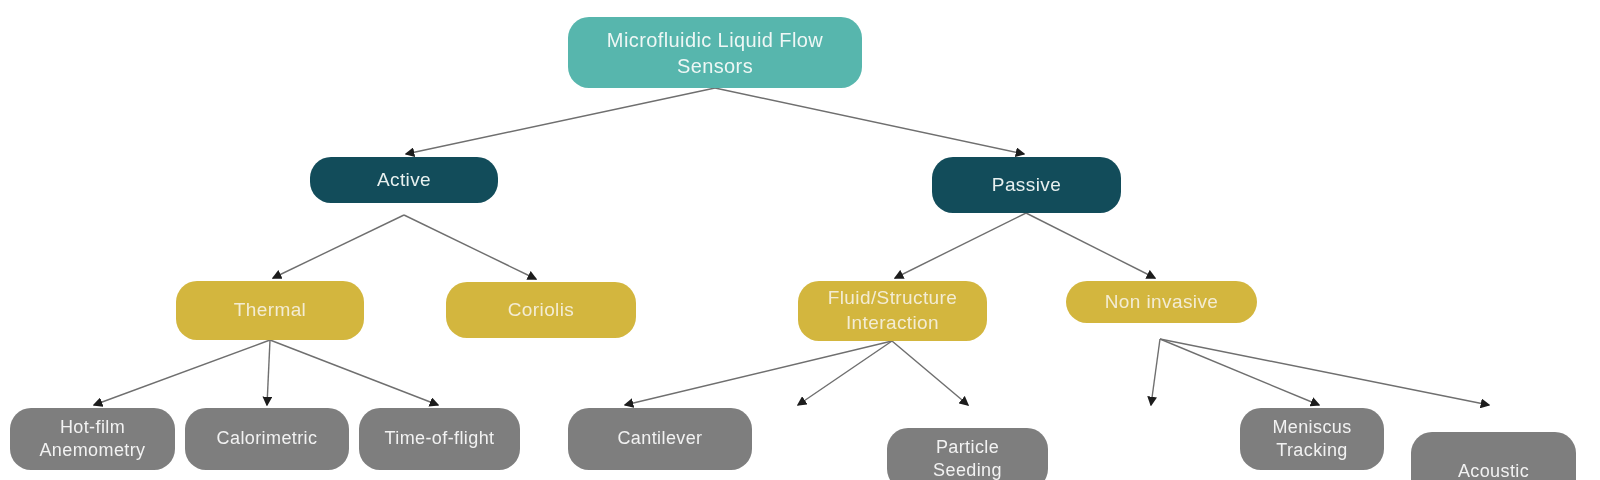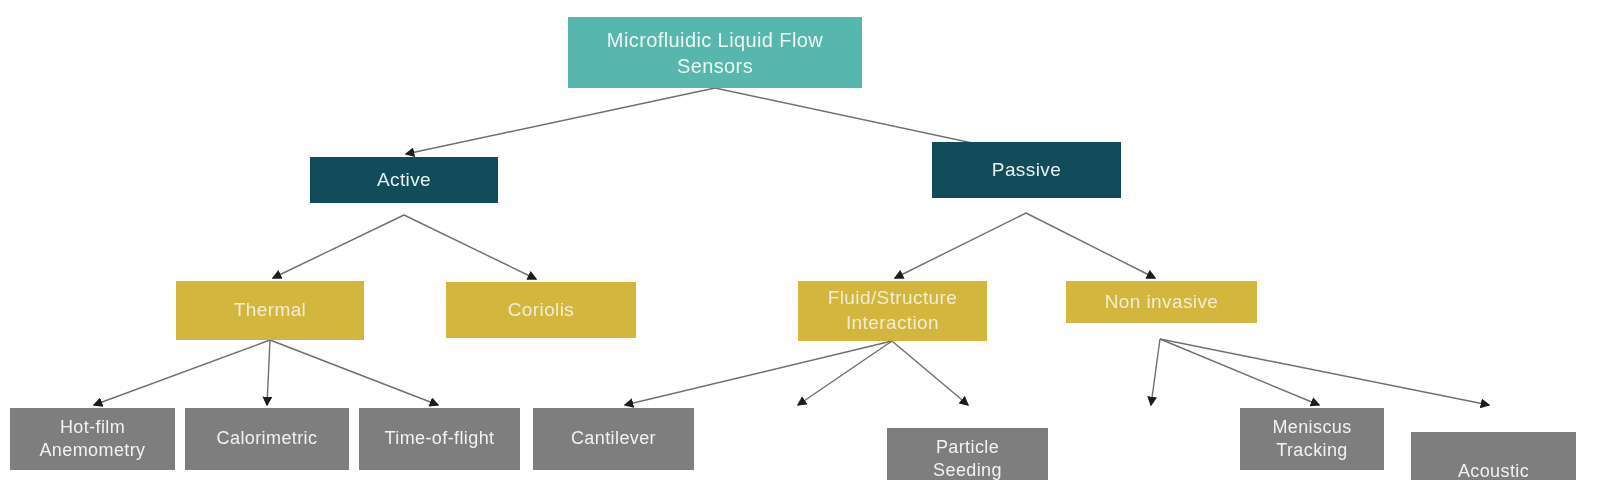--- a/index.html
+++ b/index.html
@@ -32,20 +32,21 @@
   .node {
     position: absolute;
     display: flex;
     align-items: center;
     justify-content: center;
     text-align: center;
     box-sizing: border-box;
     padding: 2px 21px;
     letter-spacing: 0.4px;
     line-height: 1.3;
+    border-radius: 21px;
   }
   .node-label {
     white-space: pre-line;
   }
   .lvl-root {
     background: var(--root-box, #57b6ad);
     color: var(--root-text, #eef7f5);
     font-size: 20px;
   }
   .lvl-2 {
@@ -96,21 +97,21 @@
 
   <div class="node lvl-root" style="left:568px;top:17px;width:294px;height:71px">
     <span class="node-label">Microfluidic Liquid Flow
 Sensors</span>
   </div>
 
   <div class="node lvl-2" style="left:310px;top:157px;width:188px;height:46px">
     <span class="node-label">Active</span>
   </div>
 
-  <div class="node lvl-2" style="left:932px;top:142px;width:189px;height:56px">
+  <div class="node lvl-2" style="left:932px;top:157px;width:189px;height:56px">
     <span class="node-label">Passive</span>
   </div>
 
   <div class="node lvl-3" style="left:446px;top:282px;width:190px;height:56px">
     <span class="node-label">Coriolis</span>
   </div>
 
   <div class="node lvl-3" style="left:176px;top:281px;width:188px;height:59px">
     <span class="node-label">Thermal</span>
   </div>
@@ -130,21 +131,21 @@
   </div>
 
   <div class="node lvl-4" style="left:185px;top:408px;width:164px;height:62px">
     <span class="node-label">Calorimetric</span>
   </div>
 
   <div class="node lvl-4" style="left:359px;top:408px;width:161px;height:62px">
     <span class="node-label">Time-of-flight</span>
   </div>
 
-  <div class="node lvl-4" style="left:533px;top:408px;width:161px;height:62px">
+  <div class="node lvl-4" style="left:568px;top:408px;width:184px;height:62px">
     <span class="node-label">Cantilever</span>
   </div>
 
 
   <div class="node lvl-4" style="left:887px;top:428px;width:161px;height:62px">
     <span class="node-label">Particle
 Seeding</span>
   </div>
 
 

